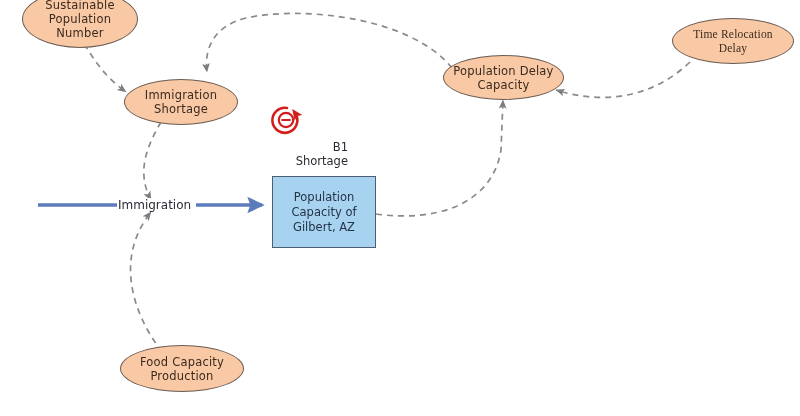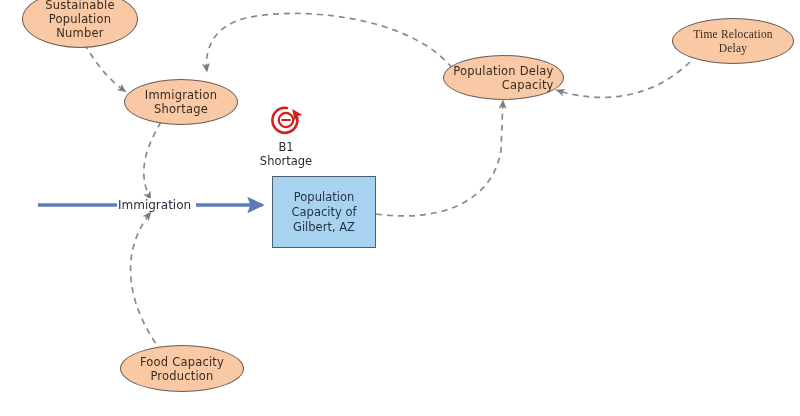--- a/index.html
+++ b/index.html
@@ -45,22 +45,23 @@
     border: 1.8px solid #4a5f72;
     font-size: 11.5px;
     line-height: 15px;
     color: #243447;
   }
   .plain-label {
     position: absolute;
     font-size: 11.5px;
     line-height: 14px;
     color: #2b2b33;
-    text-align: center;
+    text-align: right;
     white-space: pre-line;
+    margin-left: 32px;
   }
   .flow-label {
     position: absolute;
     font-size: 12px;
     color: #2b2b3a;
     background: #ffffff;
     padding: 0 1px;
     white-space: nowrap;
   }
 </style>
@@ -106,21 +107,21 @@
     <span style="white-space:pre-line;">Sustainable
 Population
 Number</span>
   </div>
 
   <div class="node ellipse" style="left:124px; top:79px; width:114px; height:46px;">
     <span style="white-space:pre-line;">Immigration
 Shortage</span>
   </div>
 
-  <div class="node ellipse" style="left:443px; top:55px; width:121px; height:45px;text-align:right;">
+  <div class="node ellipse" style="left:443px; top:55px; width:121px; height:45px;">
     <span style="white-space:pre-line;">Population Delay
 Capacity</span>
   </div>
 
   <div class="node ellipse" style="left:672px; top:18px; width:122px; height:46px;font-family:Liberation Serif, serif;">
     <span style="white-space:pre-line;">Time Relocation
 Delay</span>
   </div>
 
   <div class="node ellipse" style="left:120px; top:345px; width:124px; height:47px;">

